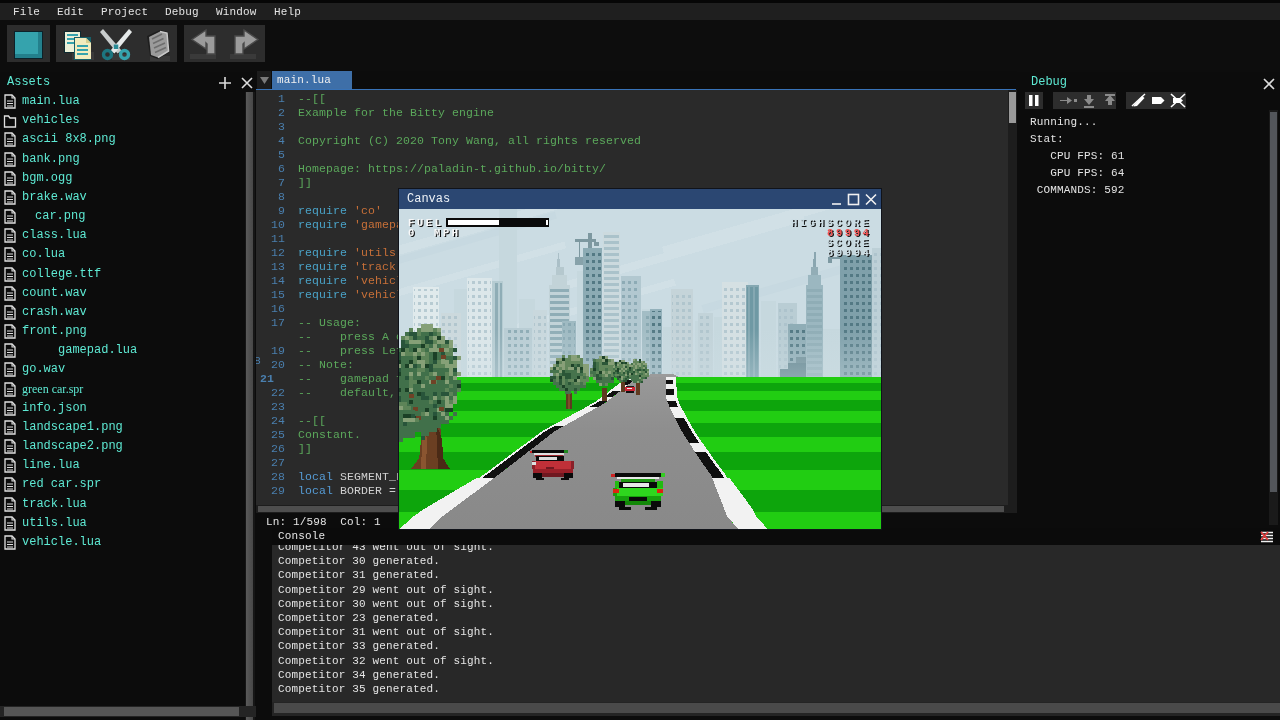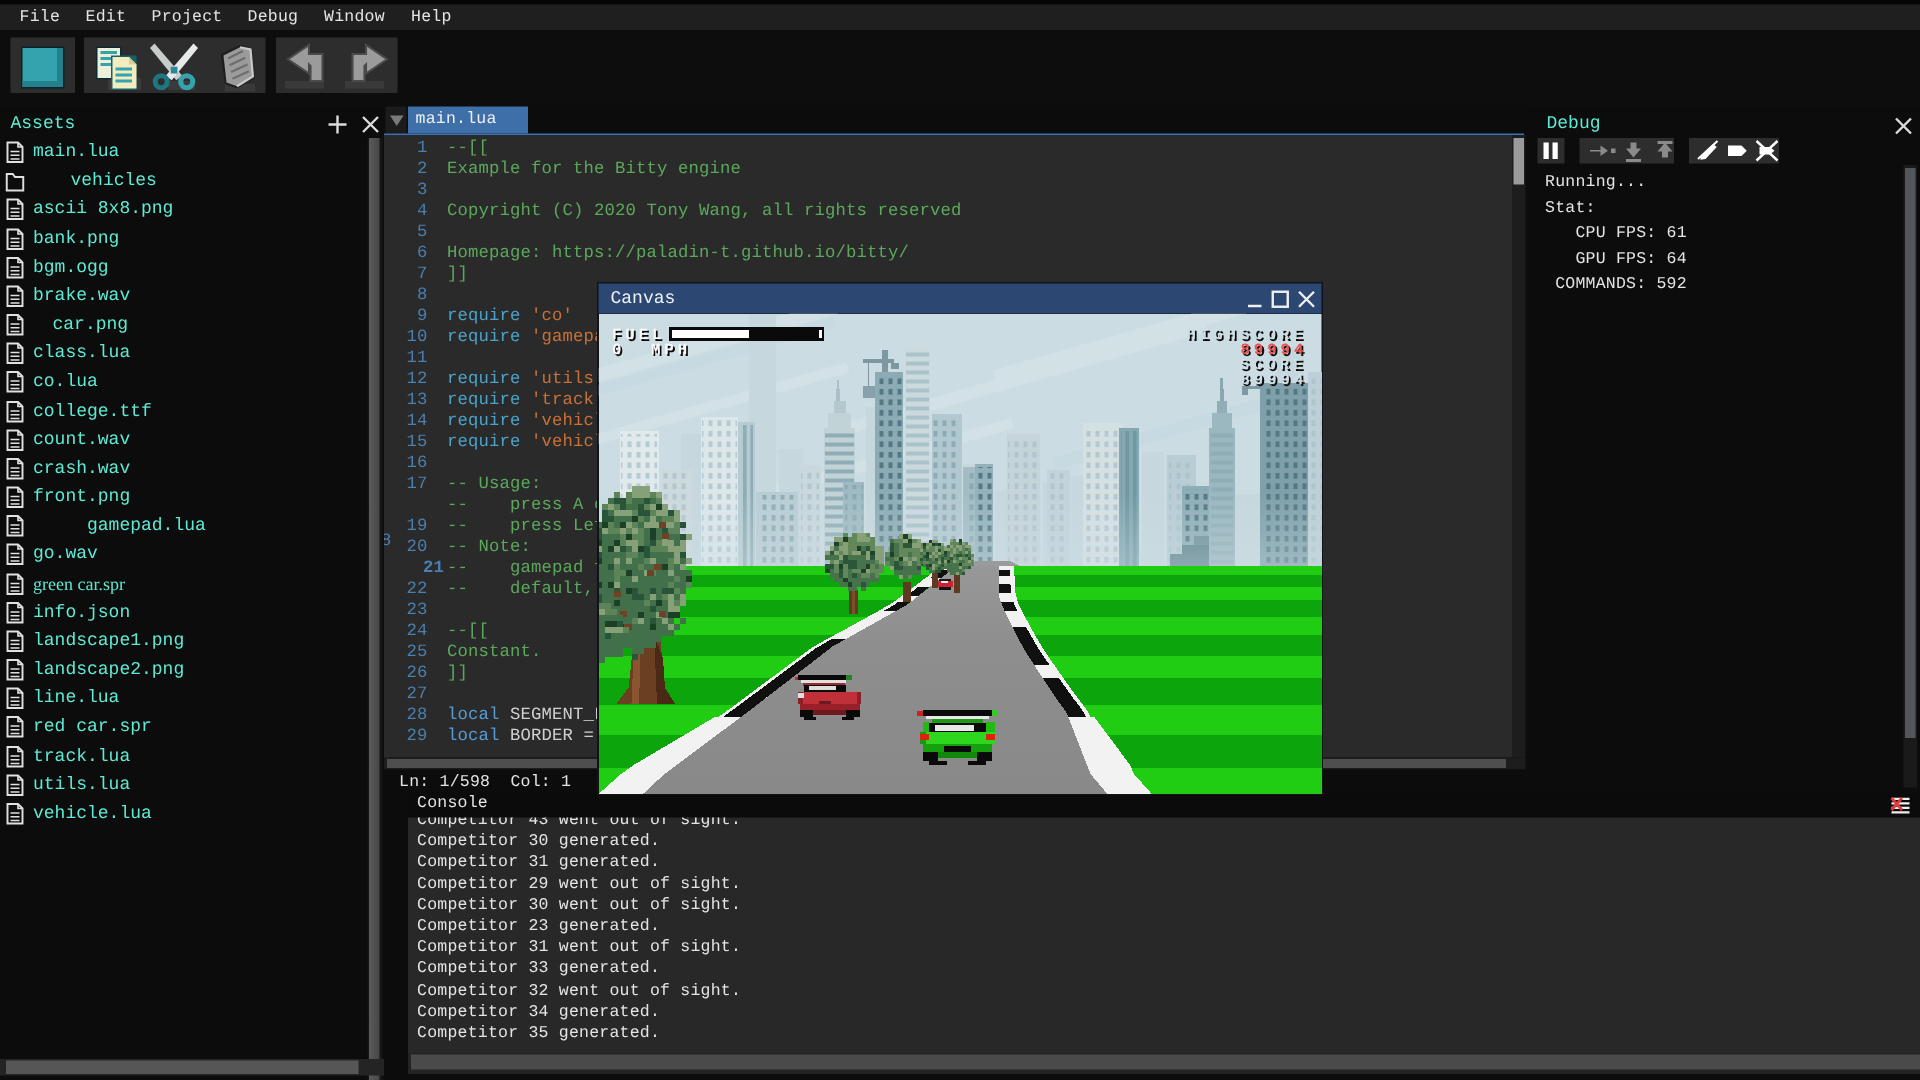--- a/index.html
+++ b/index.html
@@ -100,21 +100,21 @@
   <div class="abs" style="left:0;top:0px;">
         <svg class="abs" style="left:3px;top:2px;" width="14" height="15" viewBox="0 0 14 15">
           <use href="#fdoc"></use>
         </svg>
         <span class="abs t12" style="left:22px;top:2px;">main.lua</span>
       </div>
   <div class="abs" style="left:0;top:19px;">
         <svg class="abs" style="left:3px;top:2px;" width="14" height="15" viewBox="0 0 14 15">
           <use href="#ffold"></use>
         </svg>
-        <span class="abs t12" style="left:22px;top:2px;margin-left:25px;">vehicles</span>
+        <span class="abs t12" style="left:22px;top:2px;">vehicles</span>
       </div>
   <div class="abs" style="left:0;top:38px;">
         <svg class="abs" style="left:3px;top:2px;" width="14" height="15" viewBox="0 0 14 15">
           <use href="#fdoc"></use>
         </svg>
         <span class="abs t12" style="left:22px;top:2px;">ascii 8x8.png</span>
       </div>
   <div class="abs" style="left:0;top:58px;">
         <svg class="abs" style="left:3px;top:2px;" width="14" height="15" viewBox="0 0 14 15">
           <use href="#fdoc"></use>
@@ -289,21 +289,21 @@
       <span class="abs cl" style="left:42px;top:198px;"><span class="k">require</span><span class="w"> </span><span class="s">'vehicles'</span></span>
   <span class="abs ln" style="right:723px;top:212px;">16</span>
   <span class="abs ln" style="right:723px;top:226px;">17</span>
       <span class="abs cl" style="left:42px;top:226px;"><span class="c">-- Usage:</span></span>
   <span class="abs ln" style="right:747px;top:240px;margin-top:24px;">18</span>
       <span class="abs cl" style="left:42px;top:240px;"><span class="c">--    press A or ...</span></span>
   <span class="abs ln" style="right:723px;top:254px;">19</span>
       <span class="abs cl" style="left:42px;top:254px;"><span class="c">--    press Left...</span></span>
   <span class="abs ln" style="right:723px;top:268px;">20</span>
       <span class="abs cl" style="left:42px;top:268px;"><span class="c">-- Note:</span></span>
-  <span class="abs ln" style="right:712px;top:282px;font-weight:bold;">21</span>
+  <span class="abs ln" style="right:734px;top:282px;font-weight:bold;">21</span>
       <span class="abs cl" style="left:42px;top:282px;"><span class="c">--    gamepad fo...</span></span>
   <span class="abs ln" style="right:723px;top:296px;">22</span>
       <span class="abs cl" style="left:42px;top:296px;"><span class="c">--    default, t...</span></span>
   <span class="abs ln" style="right:723px;top:310px;">23</span>
   <span class="abs ln" style="right:723px;top:324px;">24</span>
       <span class="abs cl" style="left:42px;top:324px;"><span class="c">--[[</span></span>
   <span class="abs ln" style="right:723px;top:338px;">25</span>
       <span class="abs cl" style="left:42px;top:338px;"><span class="c">Constant.</span></span>
   <span class="abs ln" style="right:723px;top:352px;">26</span>
       <span class="abs cl" style="left:42px;top:352px;"><span class="c">]]</span></span>

